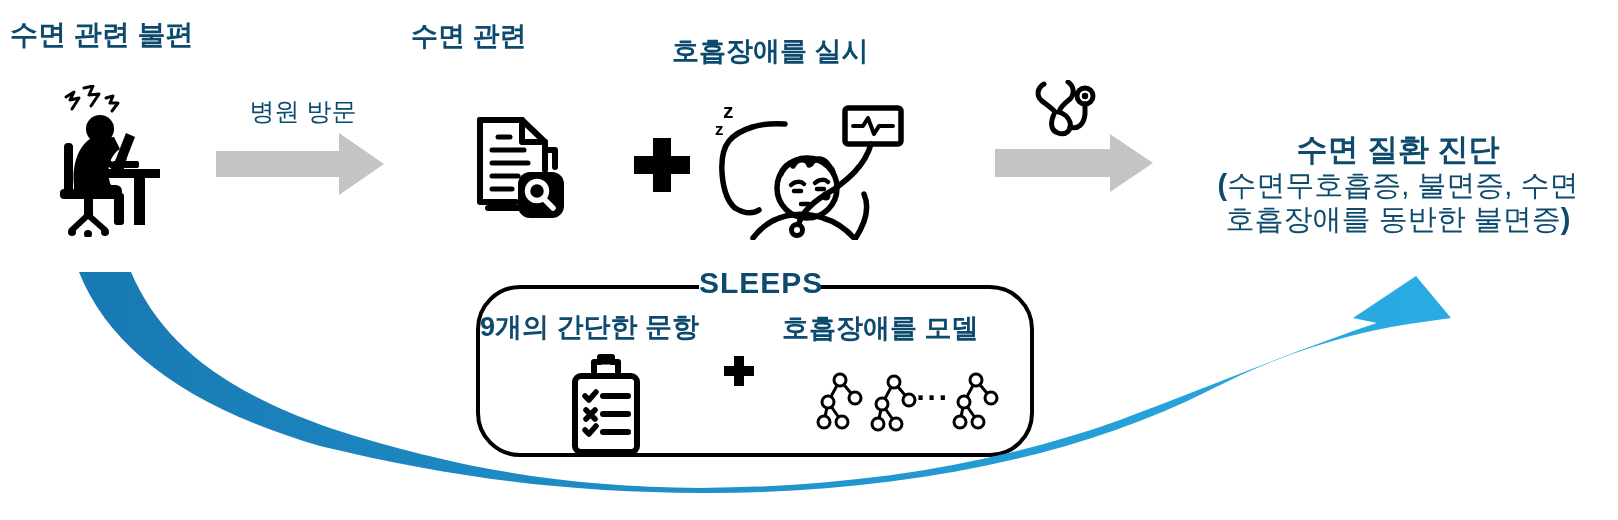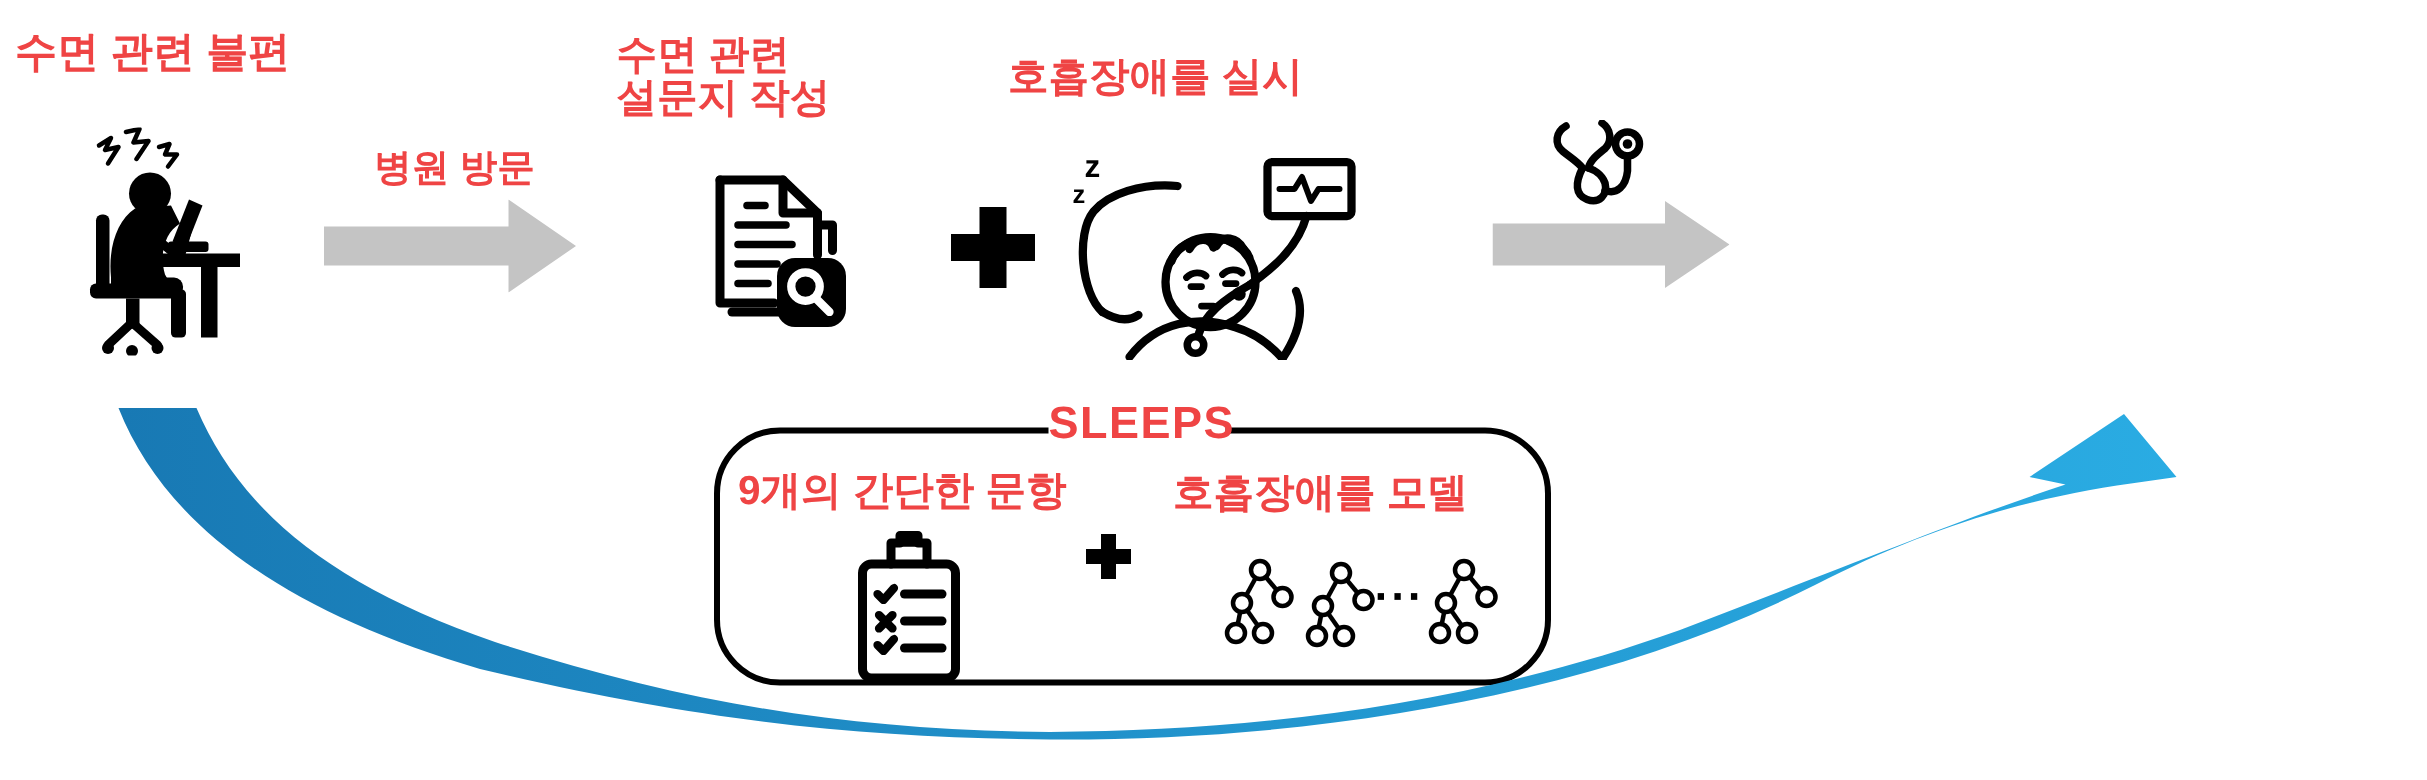--- a/index.html
+++ b/index.html
@@ -1,40 +1,40 @@
 <!DOCTYPE html>
 <html><head>
 <meta charset="utf-8">
 <style>
   html,body{margin:0;padding:0;background:#fff;}
   #canvas{
     position:relative;width:1618px;height:520px;background:#ffffff;
-    font-family:"Liberation Sans","DejaVu Sans",sans-serif;color:#ef4444;overflow:hidden;
+    font-family:"Liberation Sans","DejaVu Sans",sans-serif;color:#0c4a6e;overflow:hidden;
   }
   .abs{position:absolute;}
   .ttl{font-weight:bold;font-size:27px;line-height:30px;white-space:nowrap;}
   .center{text-align:left;}
   #stage1-title{left:10px;top:20px;width:230px;font-size:28px;}
-  #visit-label{left:233px;top:95px;width:140px;font-size:25px;font-weight:bold;text-align:center;white-space:nowrap;}
+  #visit-label{left:233px;top:95px;width:140px;font-size:25px;font-weight:normal;text-align:center;white-space:nowrap;}
   #arrow1{left:216px;top:133px;}
   #person-icon{left:30px;top:85px;}
   #stage2-title{left:411px;top:22px;width:220px;line-height:29px;}
   #doc-icon{left:460px;top:110px;}
   #plus1{left:634px;top:138px;}
   #stage3-title{left:672px;top:36px;width:262px;}
   #sleep-icon{left:695px;top:92px;}
   #stetho-icon{left:1032px;top:80px;}
   #arrow2{left:995px;top:133px;}
   #diagnosis{left:1190px;top:132px;width:416px;text-align:center;}
   #diagnosis .d-title{font-weight:bold;font-size:31px;line-height:36px;white-space:nowrap;}
   #diagnosis .d-detail{font-size:29px;line-height:34px;white-space:nowrap;}
   #diagnosis .paren{font-weight:bold;}
   #sleeps-box{left:476px;top:285px;width:558px;height:172px;border:4px solid #000;border-radius:44px;box-sizing:border-box;background:transparent;}
   #sleeps-title{left:699px;top:266px;width:118px;text-align:center;background:#fff;font-weight:bold;font-size:30px;line-height:34px;letter-spacing:1px;}
-  #questions-label{left:480px;top:312px;width:252px;font-size:27px;margin-left:12px;}
+  #questions-label{left:480px;top:312px;width:252px;font-size:27px;}
   #clipboard-icon{left:568px;top:350px;}
   #plus2{left:724px;top:356px;}
   #model-label{left:782px;top:313px;width:252px;font-size:27px;}
   #trees-icon{left:814px;top:370px;}
   #swoosh{left:55px;top:250px;}
   svg{display:block;}
   svg text.zz{font-family:"Liberation Sans","DejaVu Sans",sans-serif;font-weight:bold;fill:#000;}
   svg text.dots{font-family:"DejaVu Sans","Liberation Sans",sans-serif;font-weight:bold;fill:#000;}
 </style>
 </head>
@@ -73,21 +73,20 @@
     </g>
   </svg>
 
   <div class="abs" id="visit-label">병원 방문</div>
   <svg class="abs" id="arrow1" width="168" height="62" viewBox="0 0 168 62">
     <polygon points="0,18 123,18 123,0 168,31 123,62 123,44 0,44" fill="#C4C4C4"></polygon>
   </svg>
 
   <div class="abs ttl center" id="stage2-title">
     <div>수면 관련</div>
-    <div>설문지 작성</div>
   </div>
 
   <svg class="abs" id="doc-icon" width="110" height="110" viewBox="0 0 110 110">
     <g stroke="#000" stroke-width="6" fill="none" stroke-linejoin="round" stroke-linecap="round">
       <path d="M20,10 L62,10 L85,32 L85,60"></path>
       <path d="M62,10 L62,32 L85,32"></path>
       <path d="M85,40 L95,40 L95,57"></path>
       <path d="M20,10 L20,92 L56,92"></path>
       <path d="M28,98 L60,98"></path>
     </g>
@@ -150,20 +149,25 @@
       <path d="M38,47 C46,50 52,44 53,34 L53,24"></path>
       <circle cx="53" cy="16" r="8"></circle>
     </g>
     <circle cx="53" cy="16" r="3.2" fill="#000"></circle>
   </svg>
 
   <svg class="abs" id="arrow2" width="158" height="60" viewBox="0 0 158 60">
     <polygon points="0,16 115,16 115,1 158,30 115,59 115,44 0,44" fill="#C4C4C4"></polygon>
   </svg>
 
+  <div class="abs" id="diagnosis">
+    <div class="d-title">수면 질환 진단</div>
+    <div class="d-detail"><span class="paren">(</span><span>수면무호흡증, 불면증, 수면</span></div>
+    <div class="d-detail"><span>호흡장애를 동반한 불면증</span><span class="paren">)</span></div>
+  </div>
 
   <div class="abs" id="sleeps-box"></div>
   <div class="abs" id="sleeps-title">SLEEPS</div>
 
   <div class="abs ttl center" id="questions-label">9개의 간단한 문항</div>
 
   <svg class="abs" id="clipboard-icon" width="76" height="106" viewBox="0 0 76 106">
     <g stroke="#000" stroke-width="6" fill="none" stroke-linejoin="round" stroke-linecap="round">
       <rect x="7" y="26" width="62" height="76" rx="6"></rect>
       <path d="M26,26 L26,12 L32,12 L32,7 L44,7 L44,12 L50,12 L50,26"></path>

